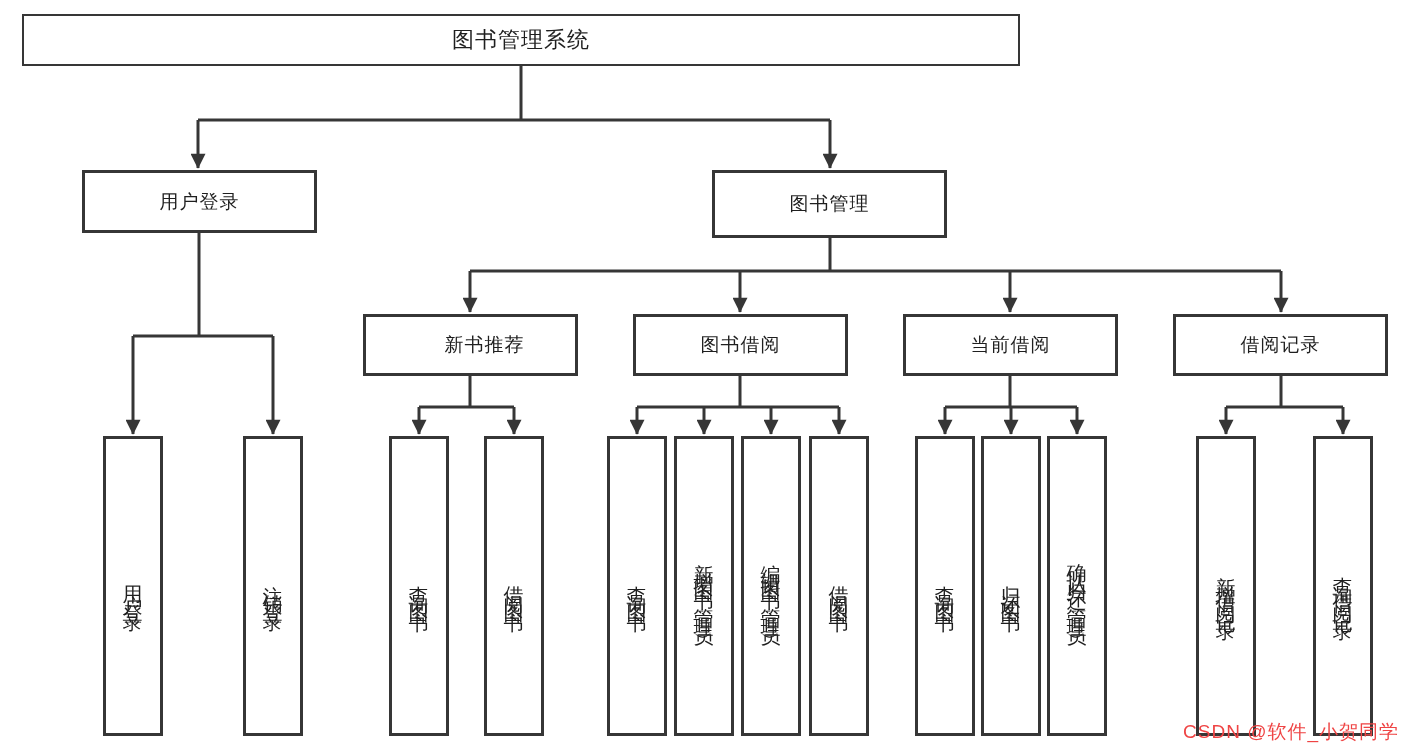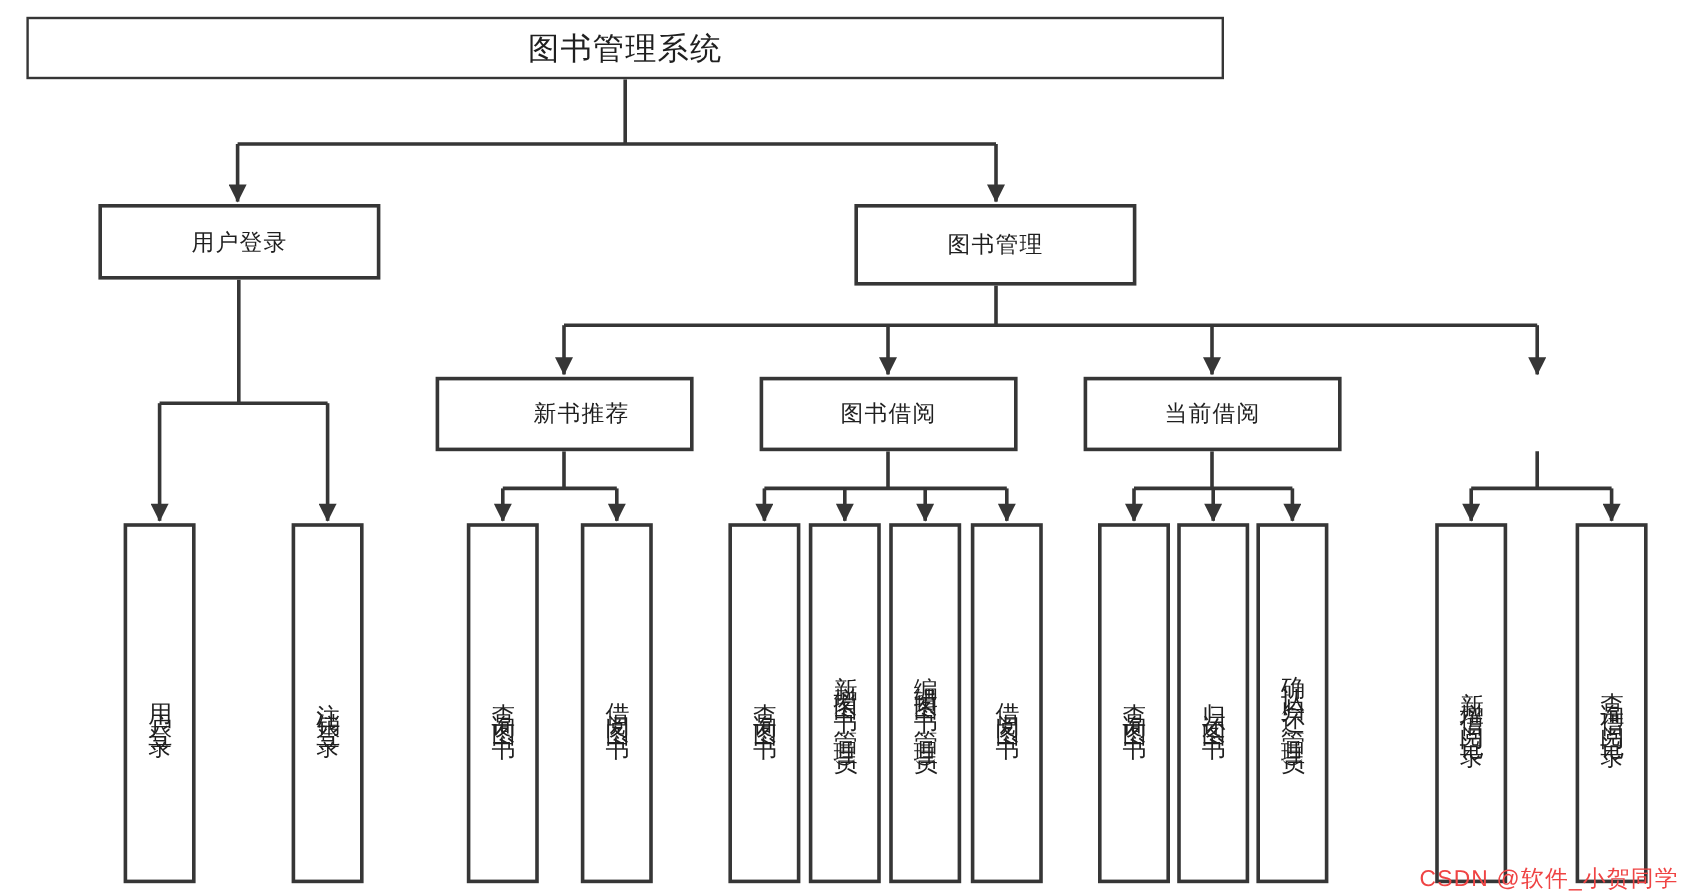--- a/index.html
+++ b/index.html
@@ -17,21 +17,21 @@
     background: #ffffff;
     border: 3px solid #363636;
     display: flex;
     align-items: center;
     justify-content: center;
     color: #1f1f1f;
     z-index: 2;
   }
   .root-box {
     border-width: 2px;
-    font-size: 26px;
+    font-size: 22px;
     letter-spacing: 1px;
   }
   .branch-box {
     font-size: 19px;
     letter-spacing: 1px;
   }
   .leaf-box {
     writing-mode: vertical-rl;
     text-orientation: mixed;
     font-size: 20px;
@@ -104,20 +104,21 @@
   </svg>
 
   <div class="box root-box" style="left:22px; top:14px; width:998px; height:52px;">图书管理系统</div>
 
   <div class="box branch-box" style="left:82px; top:170px; width:235px; height:63px;">用户登录</div>
   <div class="box branch-box" style="left:712px; top:170px; width:235px; height:68px;">图书管理</div>
 
   <div class="box branch-box" style="left:363px; top:314px; width:215px; height:62px;padding-left:28px;">新书推荐</div>
   <div class="box branch-box" style="left:633px; top:314px; width:215px; height:62px;">图书借阅</div>
   <div class="box branch-box" style="left:903px; top:314px; width:215px; height:62px;">当前借阅</div>
+  <div class="box branch-box" style="left:1173px; top:314px; width:215px; height:62px;">借阅记录</div>
 
   <div class="box leaf-box" style="left:103px; top:436px; width:60px; height:300px;">用户登录</div>
   <div class="box leaf-box" style="left:243px; top:436px; width:60px; height:300px;">注销登录</div>
 
   <div class="box leaf-box" style="left:389px; top:436px; width:60px; height:300px;">查询图书</div>
   <div class="box leaf-box" style="left:484px; top:436px; width:60px; height:300px;">借阅图书</div>
 
   <div class="box leaf-box" style="left:607px; top:436px; width:60px; height:300px;">查询图书</div>
   <div class="box leaf-box" style="left:674px; top:436px; width:60px; height:300px;">新增图书（管理员）</div>
   <div class="box leaf-box" style="left:741px; top:436px; width:60px; height:300px;">编辑图书（管理员）</div>

